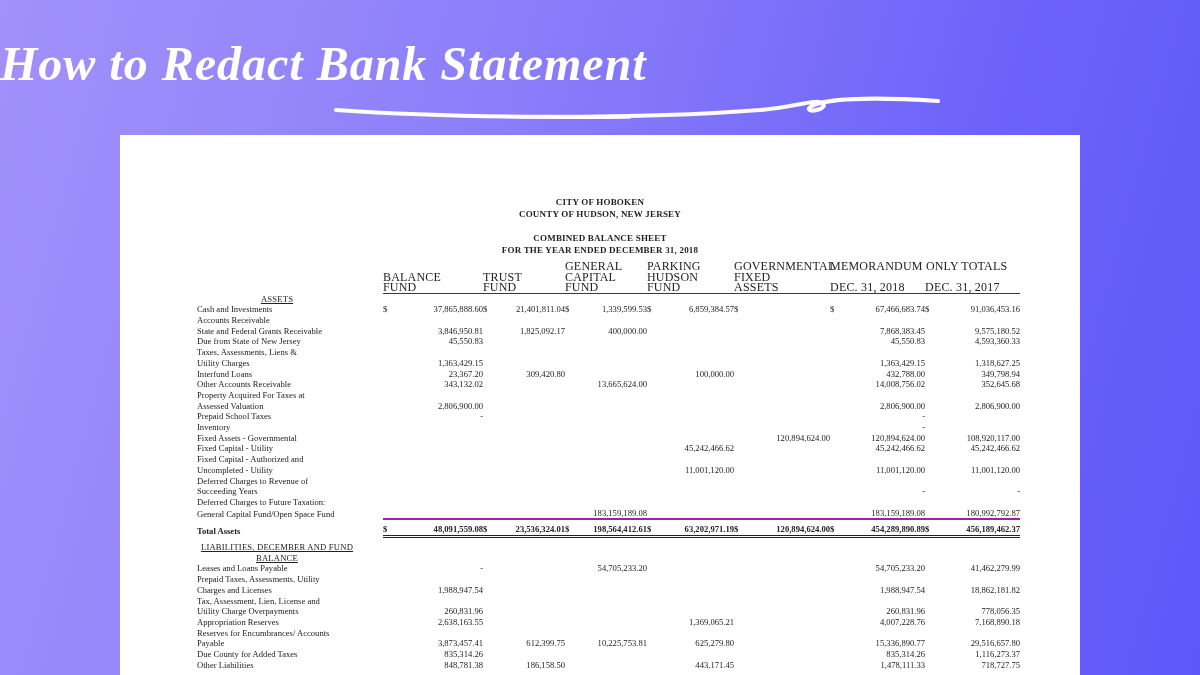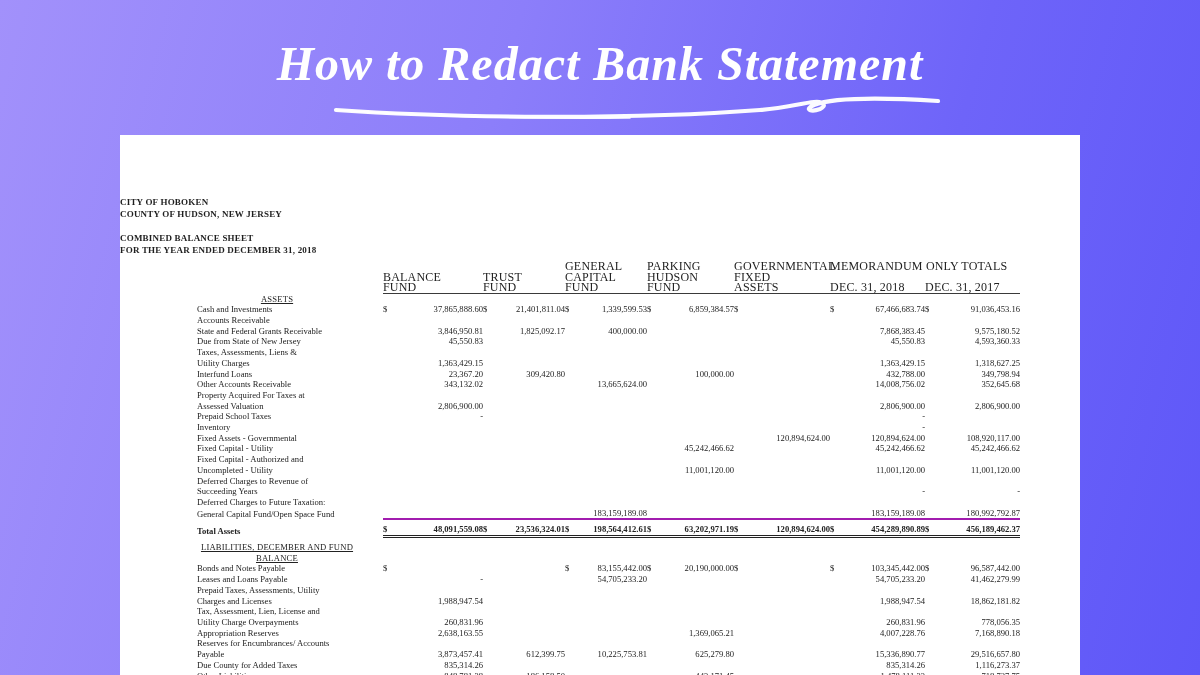--- a/index.html
+++ b/index.html
@@ -3,30 +3,30 @@
 <meta charset="utf-8">
 <style>
   html,body{margin:0;padding:0;}
   body{
     width:1200px;height:675px;overflow:hidden;position:relative;
     background:linear-gradient(105deg,#a291fb 0%,#8c7efa 38%,#6e64f9 72%,#5e57f8 100%);
     font-family:"Liberation Serif","DejaVu Serif",serif;
   }
   .banner{position:absolute;left:0;top:0;width:1200px;height:135px;}
   .banner-title{
-    position:absolute;left:0;top:36px;width:1200px;text-align:center;
+    position:absolute;left:0;top:36px;width:1200px;text-align:left;
     font-family:"Liberation Serif","DejaVu Serif",serif;
     font-weight:bold;font-style:italic;font-size:48px;letter-spacing:1px;color:#ffffff;
   }
   .swoosh{position:absolute;left:330px;top:90px;}
   .page{
     position:absolute;left:120px;top:135px;width:960px;height:562px;
     background:#ffffff;color:#1f1f1f;
   }
-  .doc-head{position:absolute;left:0;top:62px;width:960px;
+  .doc-head{position:absolute;left:0;top:62px;width:960px;text-align:center;
     font-size:9px;font-weight:bold;line-height:11.5px;letter-spacing:.2px;}
   .doc-head .spacer{height:13px;}
   table.sheet{
     position:absolute;left:77px;top:126px;width:823px;
     border-collapse:collapse;table-layout:fixed;
     font-size:8.6px;color:#222;
   }
   table.sheet td{padding:0;white-space:nowrap;overflow:visible;line-height:10.7px;vertical-align:bottom;}
   thead td{text-align:left;font-size:12px;letter-spacing:.2px;line-height:11.5px;}
   thead td.u{border-bottom:1px solid #3a3a3a;}
@@ -482,37 +482,20 @@
         </tr>
         <tr class="sec">
           <td><span>LIABILITIES, DECEMBER AND FUND</span></td>
           <td colspan="14"></td>
         </tr>
         <tr class="sec">
           <td><span>BALANCE</span></td>
           <td colspan="14"></td>
         </tr>
         <tr>
-          <td class="lbl">Bonds and Notes Payable</td>
-          <td class="d">$</td>
-          <td class="v"></td>
-          <td class="d"></td>
-          <td class="v"></td>
-          <td class="d">$</td>
-          <td class="v">83,155,442.00</td>
-          <td class="d">$</td>
-          <td class="v">20,190,000.00</td>
-          <td class="d">$</td>
-          <td class="v"></td>
-          <td class="d">$</td>
-          <td class="v">103,345,442.00</td>
-          <td class="d">$</td>
-          <td class="v">96,587,442.00</td>
-        </tr>
-        <tr>
           <td class="lbl">Leases and Loans Payable</td>
           <td class="d"></td>
           <td class="v dash">-</td>
           <td class="d"></td>
           <td class="v"></td>
           <td class="d"></td>
           <td class="v">54,705,233.20</td>
           <td class="d"></td>
           <td class="v"></td>
           <td class="d"></td>

